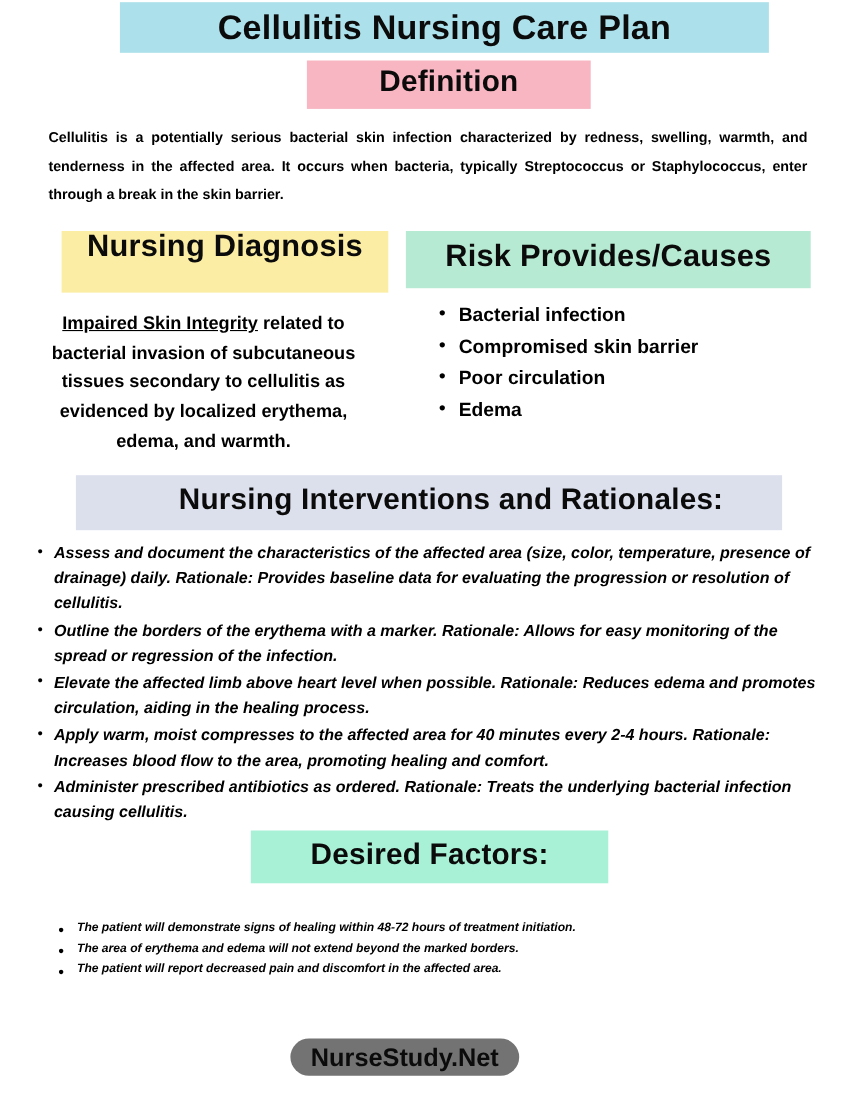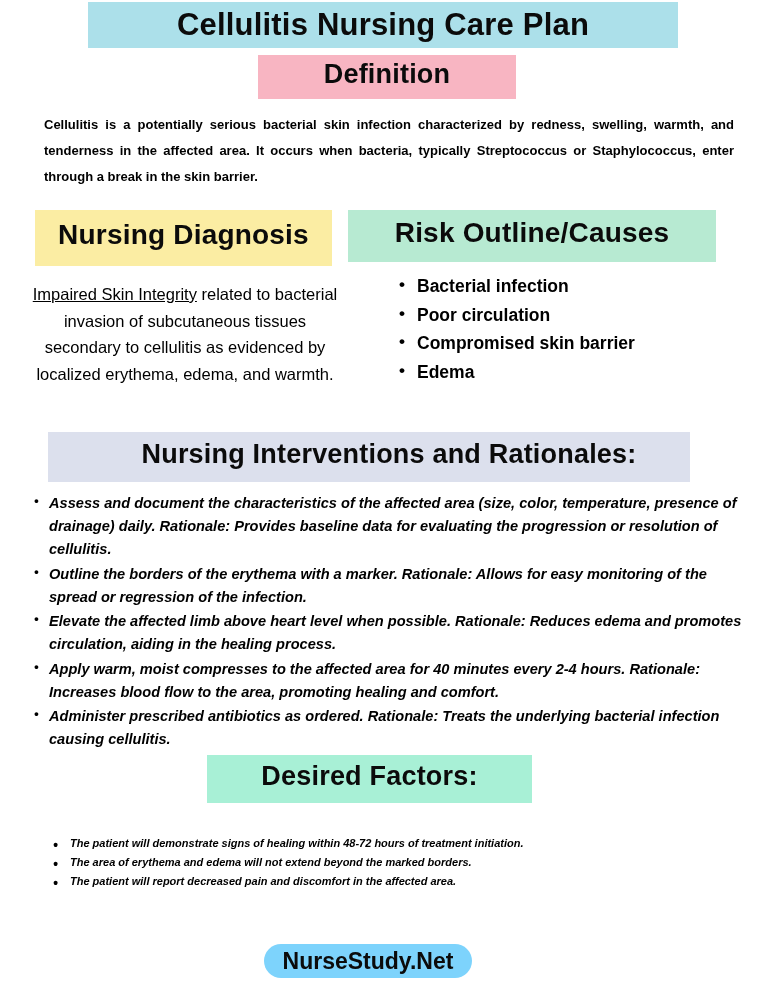--- a/index.html
+++ b/index.html
@@ -26,20 +26,21 @@
 
   
   .banner {
     display: block;
     text-align: center;
     font-weight: 700;
     letter-spacing: 0.2px;
     line-height: 1.02;
     color: #0b0b0b;
     box-sizing: border-box;
+    margin-left: 21px;
   }
 
   #title-banner {
     position: absolute;
     left: 88px;
     top: 2px;
     width: 590px;
     height: 46px;
     background: #ace0ea;
     font-size: 31px;
@@ -70,32 +71,31 @@
   }
 
   #diagnosis-banner {
     position: absolute;
     left: 35px;
     top: 210px;
     width: 297px;
     height: 56px;
     background: #fbeda3;
     font-size: 28px;
-    padding-top: 11px;
   }
 
   #diagnosis-text {
     position: absolute;
     left: 30px;
     top: 281px;
     width: 310px;
     font-size: 16.5px;
     line-height: 1.62;
     text-align: center;
-    font-weight: 400;
+    font-weight: 700;
   }
   #diagnosis-text .underline {
     text-decoration: underline;
     text-underline-offset: 1px;
   }
 
   #risk-banner {
     position: absolute;
     left: 348px;
     top: 210px;
@@ -204,21 +204,21 @@
     top: -1px;
     font-size: 14px;
   }
 
   #footer-badge {
     position: absolute;
     left: 264px;
     top: 944px;
     width: 208px;
     height: 34px;
-    background: #7dd3fc;
+    background: #737373;
     border-radius: 17px;
     text-align: center;
     font-size: 23px;
     font-weight: 700;
     line-height: 34px;
     color: #0b0b0b;
     box-sizing: border-box;
   }
 </style>
 </head>
@@ -229,26 +229,26 @@
   <div class="banner" id="title-banner">Cellulitis Nursing Care Plan</div>
 
   <div class="banner" id="definition-banner">Definition</div>
 
   <div id="definition-text">Cellulitis is a potentially serious bacterial skin infection characterized by redness, swelling, warmth, and tenderness in the affected area. It occurs when bacteria, typically Streptococcus or Staphylococcus, enter through a break in the skin barrier.</div>
 
   <div class="banner" id="diagnosis-banner">Nursing Diagnosis</div>
 
   <div id="diagnosis-text"><span class="underline">Impaired Skin Integrity</span><span> related to bacterial invasion of subcutaneous tissues secondary to cellulitis as evidenced by localized erythema, edema, and warmth.</span></div>
 
-  <div class="banner" id="risk-banner">Risk Outline/Causes</div>
+  <div class="banner" id="risk-banner">Risk Provides/Causes</div>
 
   <ul id="risk-list">
     <li><span>Bacterial infection</span></li>
+    <li><span>Compromised skin barrier</span></li>
     <li><span>Poor circulation</span></li>
-    <li><span>Compromised skin barrier</span></li>
     <li><span>Edema</span></li>
   </ul>
 
   <div class="banner" id="interventions-banner">Nursing Interventions and Rationales:</div>
 
   <ul id="interventions-list">
     <li><span>Assess and document the characteristics of the affected area (size, color, temperature, presence of drainage) daily. Rationale: Provides baseline data for evaluating the progression or resolution of cellulitis.</span></li>
     <li><span>Outline the borders of the erythema with a marker. Rationale: Allows for easy monitoring of the spread or regression of the infection.</span></li>
     <li><span>Elevate the affected limb above heart level when possible. Rationale: Reduces edema and promotes circulation, aiding in the healing process.</span></li>
     <li><span>Apply warm, moist compresses to the affected area for 40 minutes every 2-4 hours. Rationale: Increases blood flow to the area, promoting healing and comfort.</span></li>

